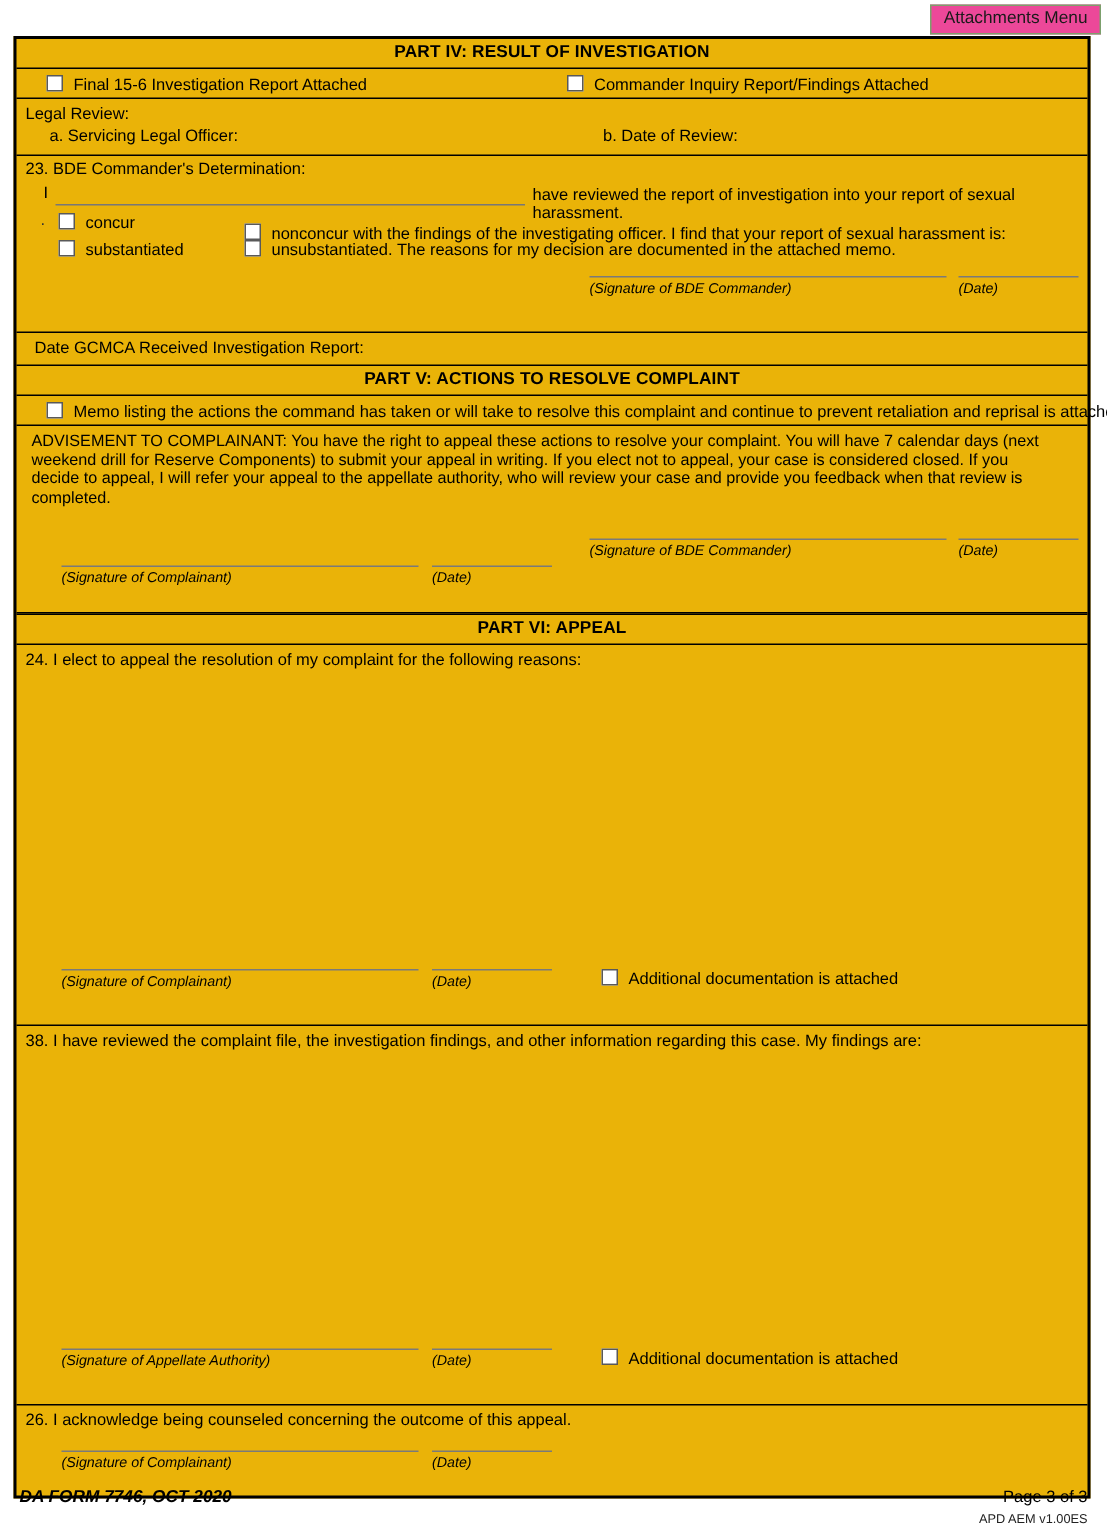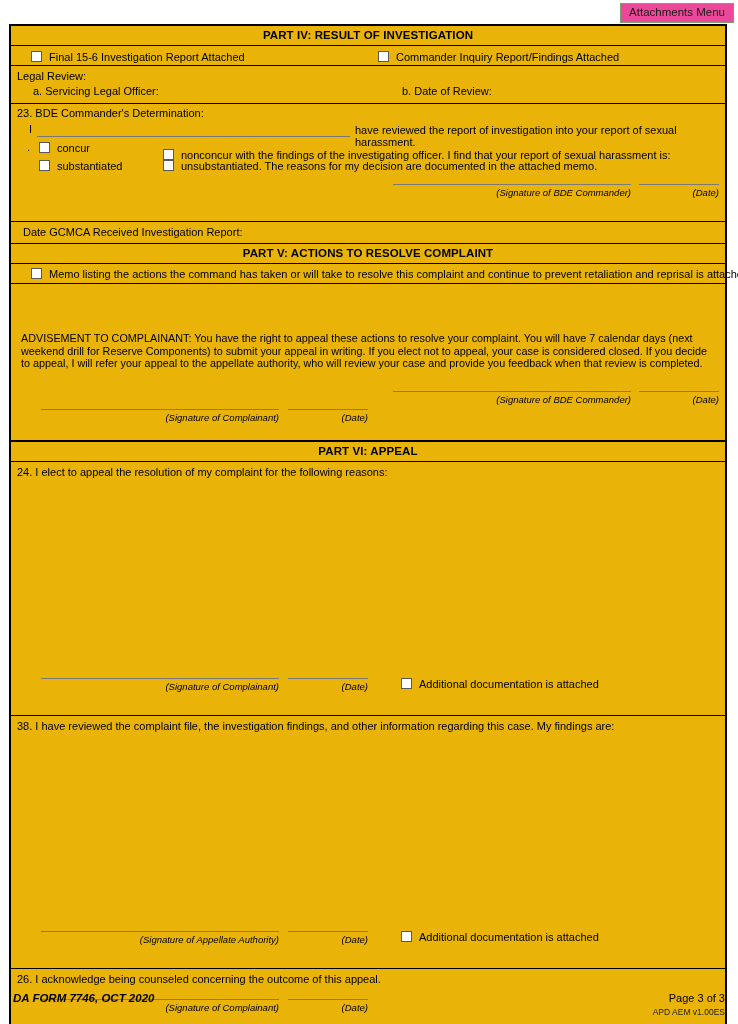--- a/index.html
+++ b/index.html
@@ -107,40 +107,39 @@
   .sec23 .dot { position: absolute; left: 16px; top: 37px; font-size: 11px; color:#333; }
   .sec23 .opt1 { position: absolute; left: 28px; top: 38px; font-size: 11px; }
   .sec23 .opt2 { position: absolute; left: 28px; top: 56px; font-size: 11px; }
   .sec23 .opt3 { position: absolute; left: 152px; top: 45px; font-size: 11px; }
   .sec23 .opt4 { position: absolute; left: 152px; top: 56px; font-size: 11px; }
 
   .sigline { border-bottom: 1px solid #7a7a7a; height: 0; }
   .sigcap {
     font-style: italic;
     font-size: 9.5px;
-    text-align: right;
+    text-align: left;
     line-height: 13px;
     padding-top: 1px;
   }
 
   .sec23 .sigA { position: absolute; left: 382px; top: 80px; width: 238px; }
   .sec23 .sigB { position: absolute; left: 628px; top: 80px; width: 80px; }
 
   .gcmca { padding: 4px 0 5px 12px; font-size: 11px; }
 
   
   .memorow { position: relative; height: 20px; padding: 4px 0 0 0; box-sizing: border-box; }
   .memorow .m { position: absolute; left: 20px; top: 4px; font-size: 11px; white-space: nowrap; }
 
   .advise {
-    padding: 4px 12px 3px 10px;
+    padding: 4px 25px 3px 10px;
     font-size: 10.8px;
     line-height: 12.6px;
     text-align: left;
-    margin-top: 44px;
   }
 
   .sigzoneV { position: relative; height: 68px; }
   .sigzoneV .s1 { position: absolute; left: 382px; top: 18px; width: 238px; }
   .sigzoneV .s2 { position: absolute; left: 628px; top: 18px; width: 80px; }
   .sigzoneV .s3 { position: absolute; left: 30px; top: 36px; width: 238px; }
   .sigzoneV .s4 { position: absolute; left: 277px; top: 36px; width: 80px; }
 
   
   .item-lbl { font-size: 11px; padding: 4px 0 0 6px; }

